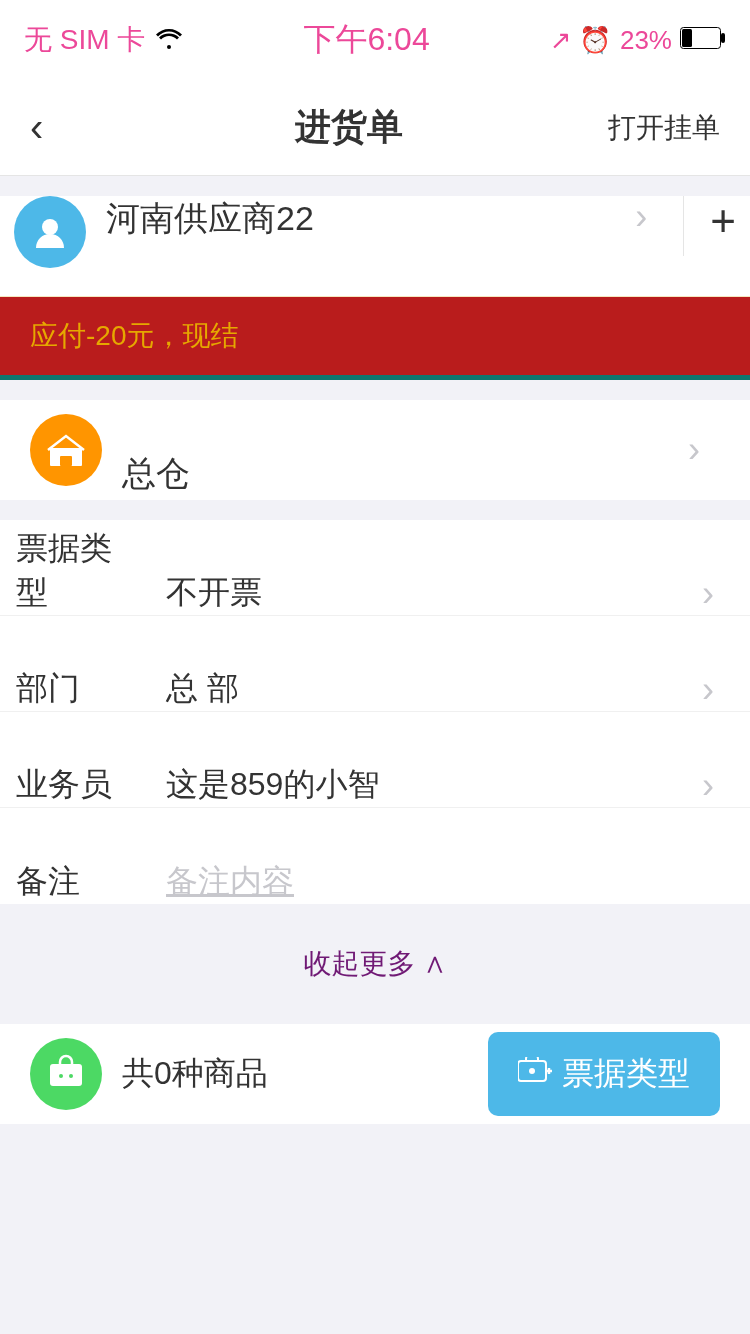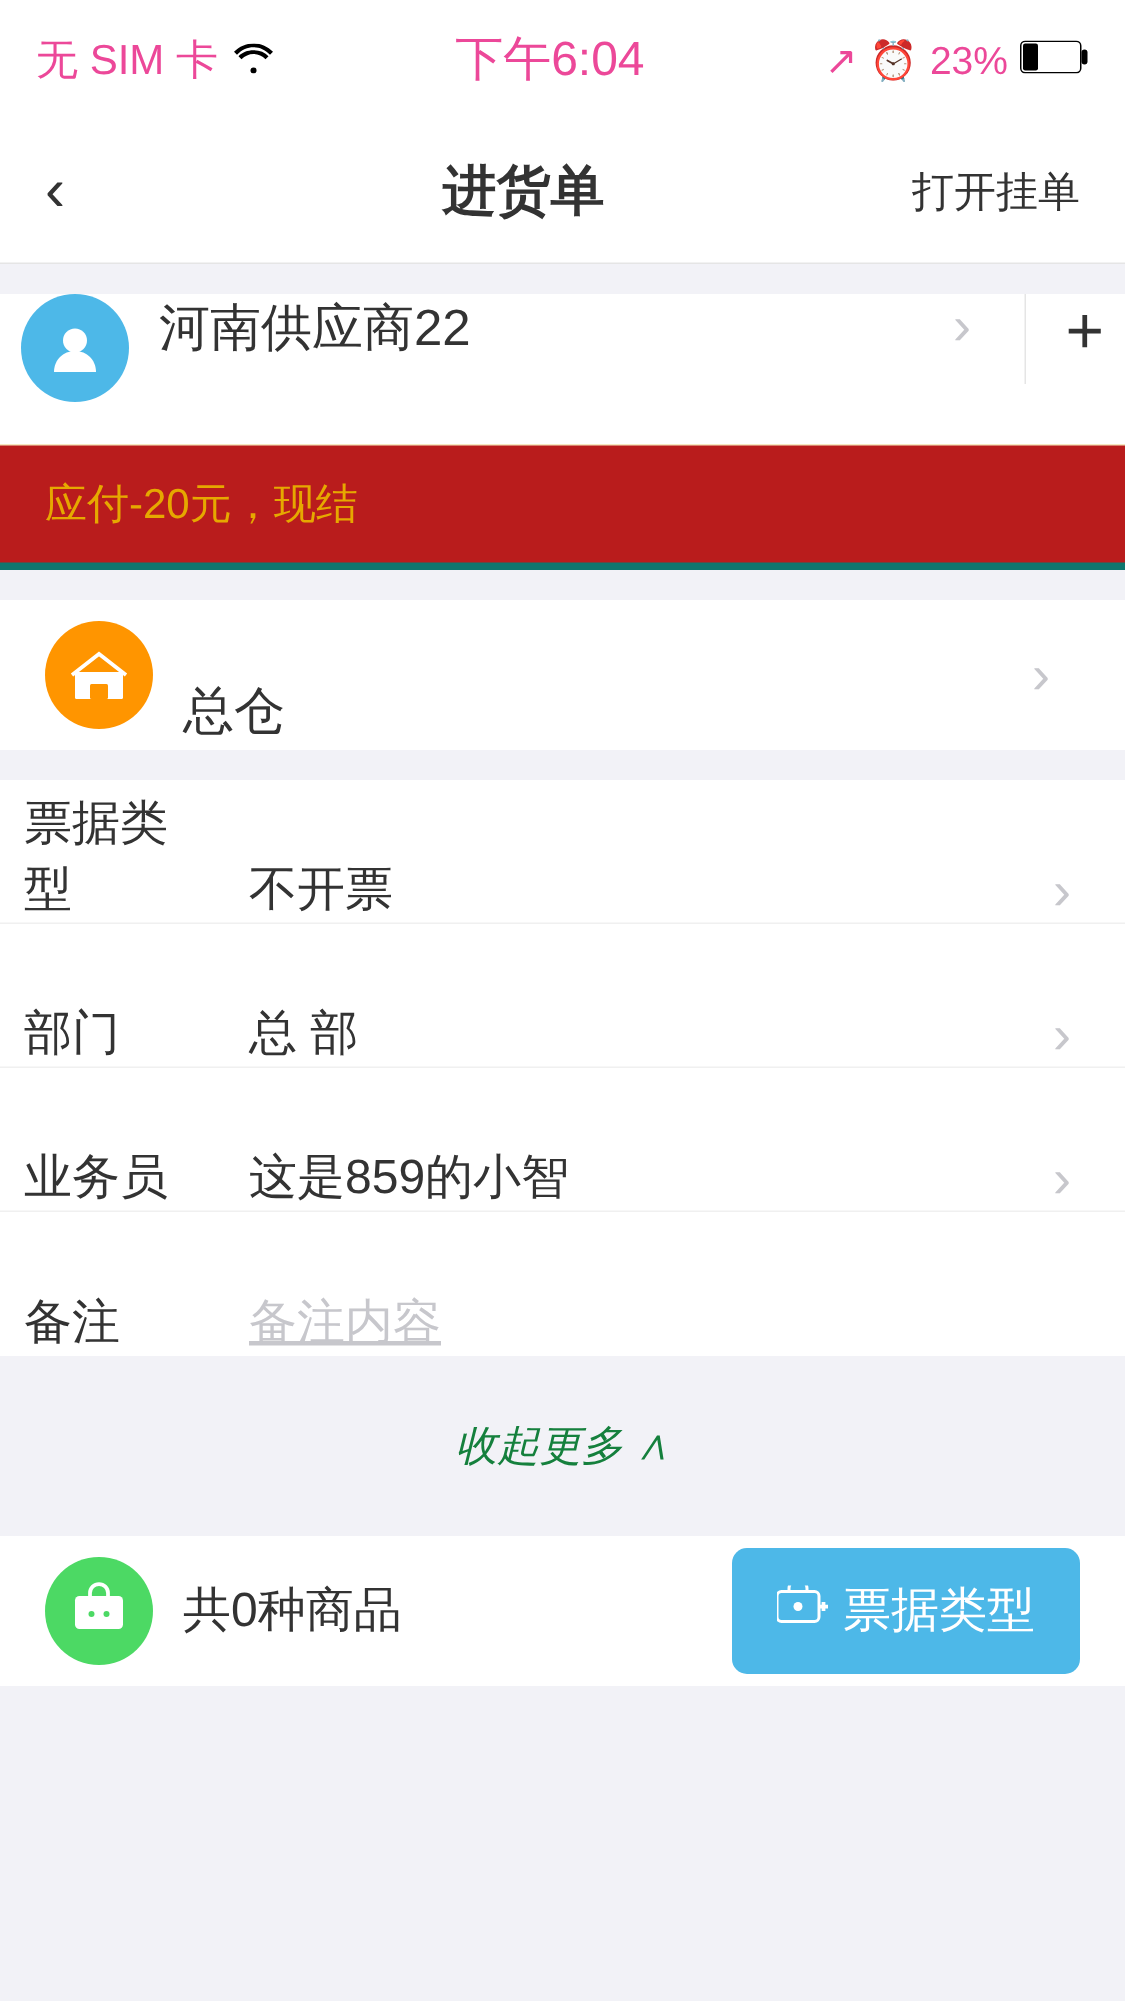--- a/index.html
+++ b/index.html
@@ -190,22 +190,21 @@
       background: #f2f2f7;
       height: 80px;
       display: flex;
       align-items: center;
       justify-content: center;
       margin-top: 20px;
       cursor: pointer;
     }
     .collapse-text {
       font-size: 28px;
-      color: #15803d;
-      font-style: italic;
+      color: #701a75;
     }
 
     
     .bottom-section {
       background: #fff;
       margin-top: 20px;
       display: flex;
       align-items: center;
       padding: 0 30px;
       height: 100px;

